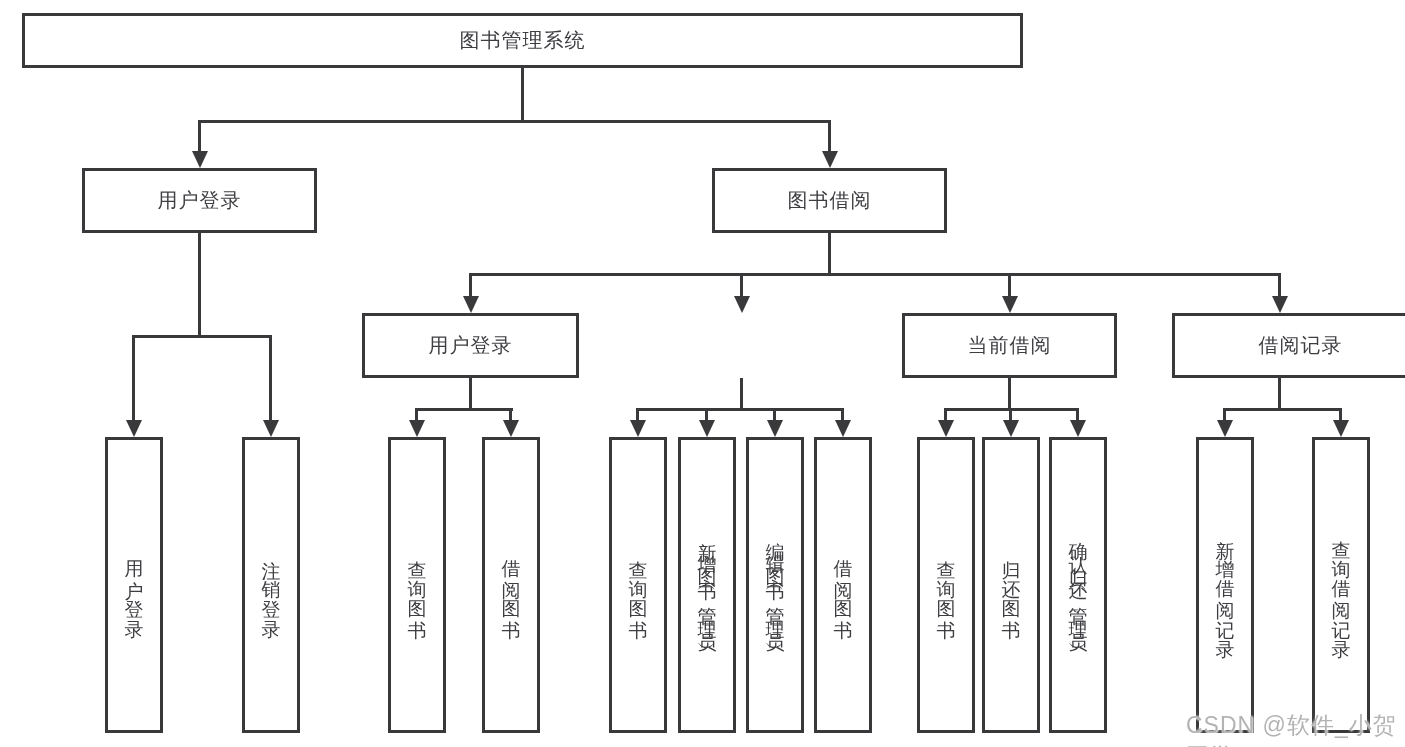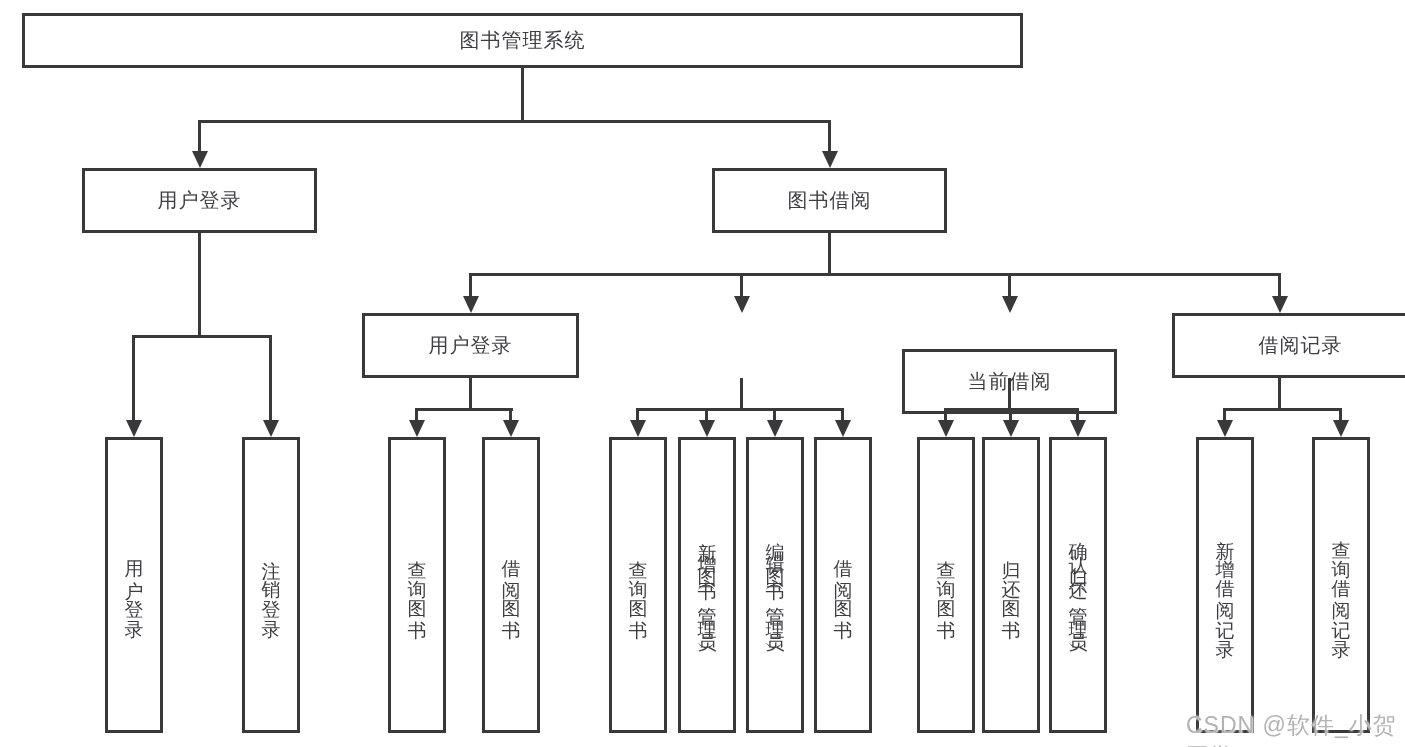--- a/index.html
+++ b/index.html
@@ -76,21 +76,21 @@
   <div class="cl" style="left:740px;top:273px;width:3px;height:26px;"></div>
   <div class="tri" style="left:734px;top:296px;"></div>
   <div class="cl" style="left:1008px;top:273px;width:3px;height:26px;"></div>
   <div class="tri" style="left:1002px;top:296px;"></div>
   <div class="cl" style="left:1278px;top:273px;width:3px;height:26px;"></div>
   <div class="tri" style="left:1272px;top:296px;"></div>
 
   <div class="hbox" style="left:362px;top:313px;width:217px;height:65px;">
     <span>用户登录</span>
   </div>
-  <div class="hbox" style="left:902px;top:313px;width:215px;height:65px;margin-top:36px;">
+  <div class="hbox" style="left:902px;top:313px;width:215px;height:65px;">
     <span>当前借阅</span>
   </div>
   <div class="hbox" style="left:1172px;top:313px;width:257px;height:65px;">
     <span>借阅记录</span>
   </div>
 
   <div class="cl" style="left:469px;top:378px;width:3px;height:32px;"></div>
   <div class="cl" style="left:415px;top:408px;width:98px;height:3px;"></div>
   <div class="cl" style="left:415px;top:408px;width:3px;height:15px;"></div>
   <div class="tri" style="left:409px;top:420px;"></div>

